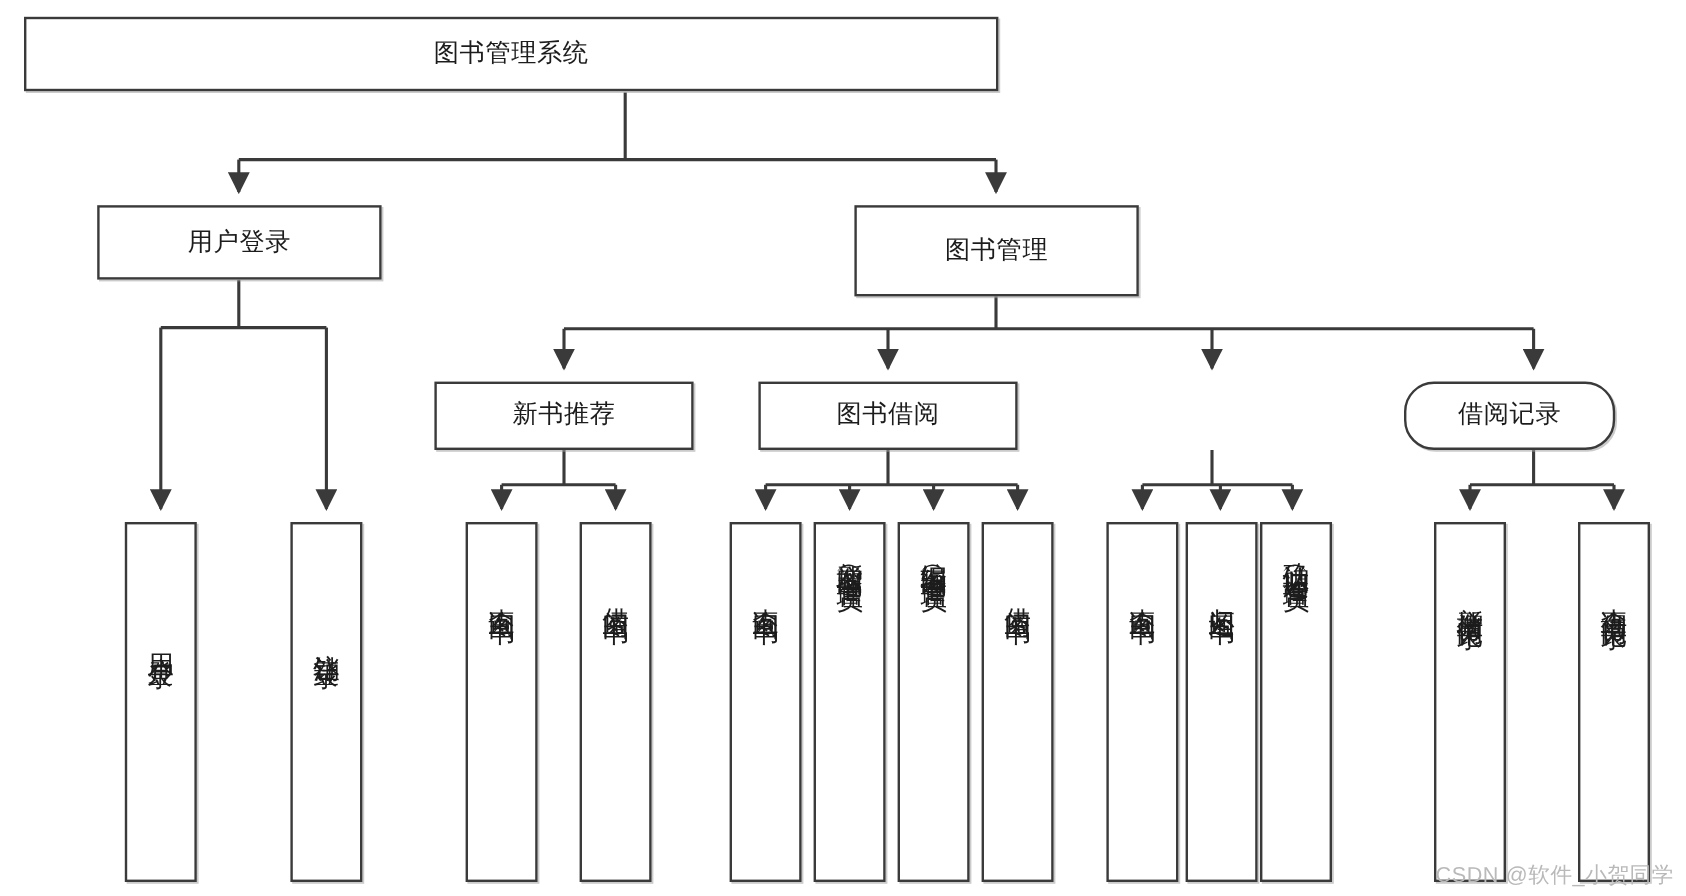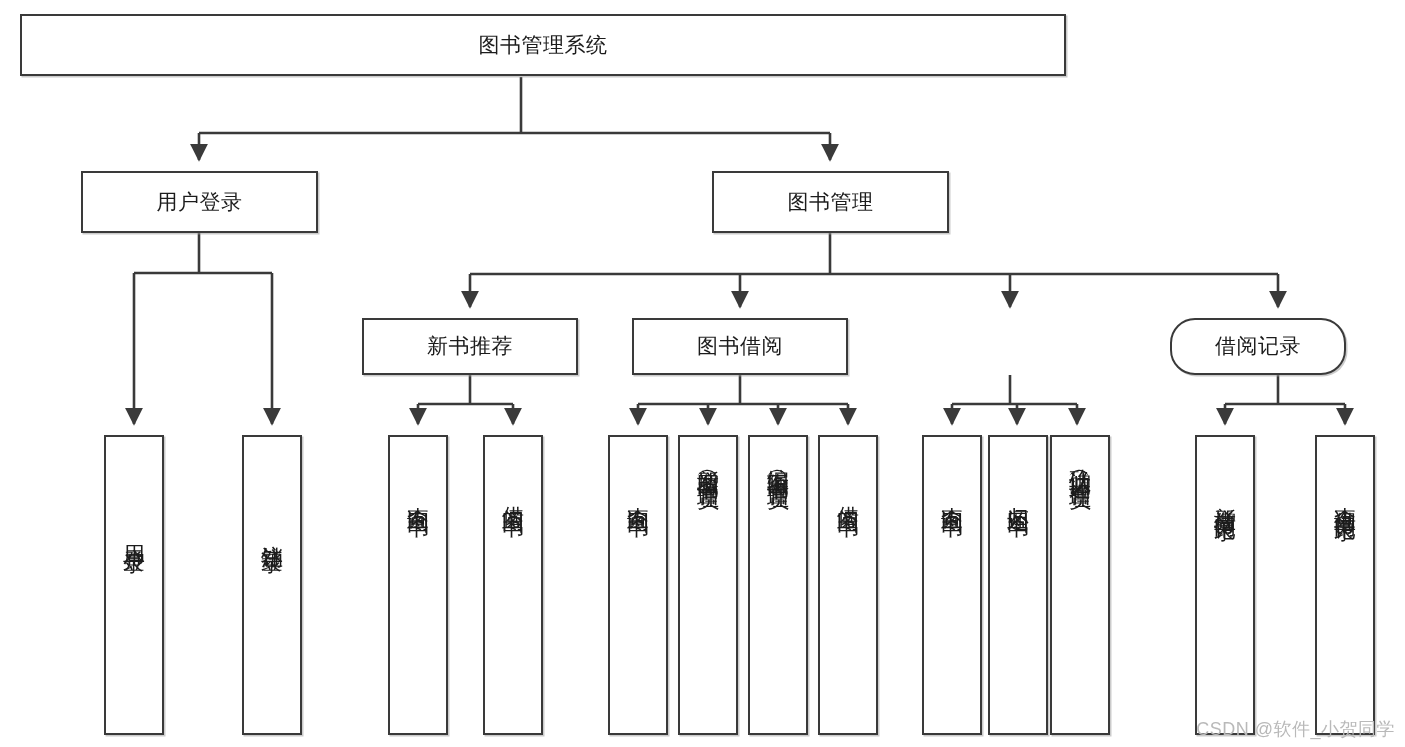--- a/index.html
+++ b/index.html
@@ -121,28 +121,28 @@
       <path d="M 1017 404 L 1017 424" marker-end="url(#arrow)"></path>
       <path d="M 1077 404 L 1077 424" marker-end="url(#arrow)"></path>
 
       <path d="M 1278 375 L 1278 404"></path>
       <path d="M 1225 404 L 1345 404"></path>
       <path d="M 1225 404 L 1225 424" marker-end="url(#arrow)"></path>
       <path d="M 1345 404 L 1345 424" marker-end="url(#arrow)"></path>
     </g>
   </svg>
 
-  <div class="node" style="left:20px; top:14px; width:1046px; height:62px;">
+  <div class="node" style="left:20px; top:14px; width:812px; height:62px;">
     <span class="label">图书管理系统</span>
   </div>
 
   <div class="node" style="left:81px; top:171px; width:237px; height:62px;">
     <span class="label">用户登录</span>
   </div>
-  <div class="node" style="left:712px; top:171px; width:237px; height:62px;">
+  <div class="node" style="left:712px; top:171px; width:237px; height:76px;">
     <span class="label">图书管理</span>
   </div>
 
   <div class="node" style="left:362px; top:318px; width:216px; height:57px;">
     <span class="label">新书推荐</span>
   </div>
   <div class="node" style="left:632px; top:318px; width:216px; height:57px;">
     <span class="label">图书借阅</span>
   </div>
   <div class="node" style="left:1170px; top:318px; width:176px; height:57px;border-radius:25px;">

